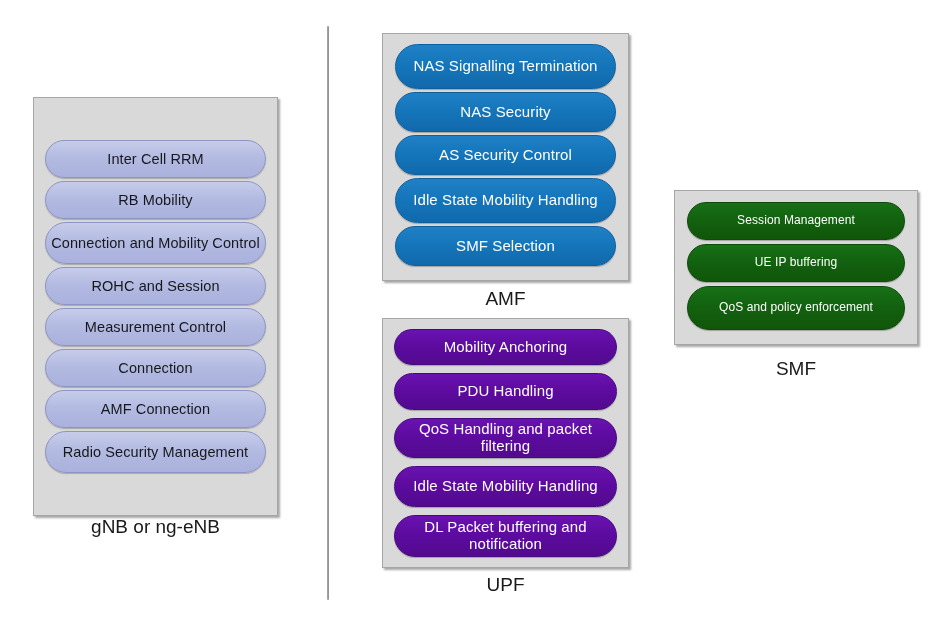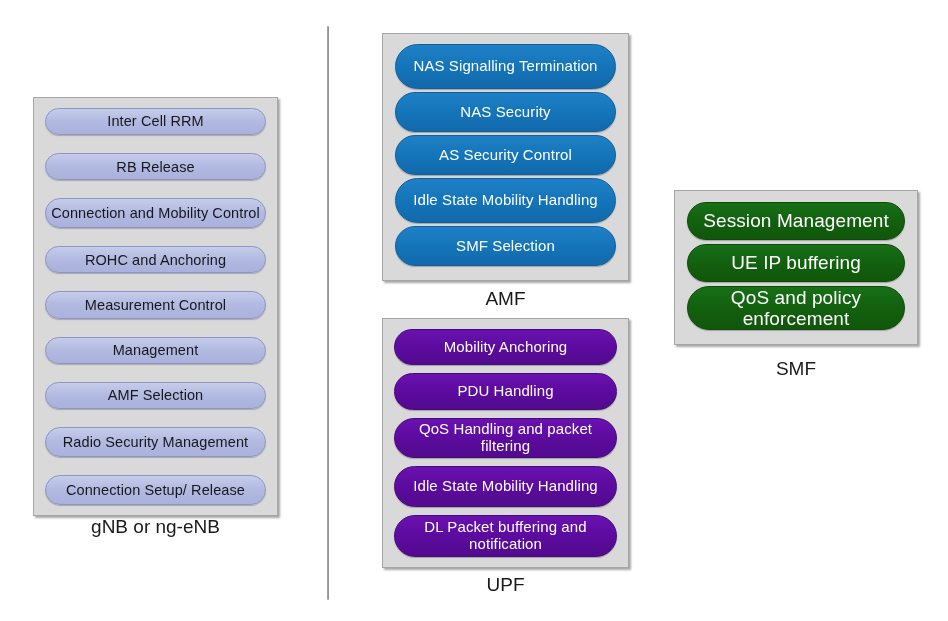--- a/index.html
+++ b/index.html
@@ -66,49 +66,48 @@
     border:1px solid #470a7c;
     color:#ffffff;
     font-size:15px;
     box-shadow:0 1px 1px rgba(0,0,0,0.25);
   }
   
   .pill.green{
     background:linear-gradient(to bottom,#177016 0%,#136210 45%,#105609 100%);
     border:1px solid #0d4a0b;
     color:#ffffff;
-    font-size:19px;
+    font-size:12px;
     box-shadow:0 1px 1px rgba(0,0,0,0.25);
   }
 
   .node-label{
     position:absolute;
     text-align:center;
     font-size:19px;
     color:#1a1a1a;
     white-space:nowrap;
   }
 </style>
 </head>
 <body>
 
 <div class="canvas">
 
   <div class="divider" style="left:327px;top:26px;height:574px;"></div>
 
-  <div class="panel" style="left:33px;top:97px;width:245px;height:419px;padding:10px 11px;gap:18px;justify-content:space-between;">
+  <div class="panel" style="left:33px;top:97px;width:245px;height:419px;padding:10px 11px;gap:3px;justify-content:center;">
     <div class="pill lav" style="width:100%;height:38px;">Inter Cell RRM</div>
-    <div class="pill lav" style="width:100%;height:38px;">RB Release</div>
+    <div class="pill lav" style="width:100%;height:38px;">RB Mobility</div>
     <div class="pill lav" style="width:100%;height:42px;">Connection and Mobility Control</div>
-    <div class="pill lav" style="width:100%;height:38px;">ROHC and Anchoring</div>
+    <div class="pill lav" style="width:100%;height:38px;">ROHC and Session</div>
     <div class="pill lav" style="width:100%;height:38px;">Measurement Control</div>
-    <div class="pill lav" style="width:100%;height:38px;">Management</div>
-    <div class="pill lav" style="width:100%;height:38px;">AMF Selection</div>
+    <div class="pill lav" style="width:100%;height:38px;">Connection</div>
+    <div class="pill lav" style="width:100%;height:38px;">AMF Connection</div>
     <div class="pill lav" style="width:100%;height:42px;">Radio Security Management</div>
-    <div class="pill lav" style="width:100%;height:42px;">Connection Setup/ Release</div>
   </div>
   <div class="node-label" style="left:33px;top:516px;width:245px;">gNB or ng-eNB</div>
 
   <div class="panel" style="left:382px;top:33px;width:247px;height:248px;padding:10px 12px;gap:3px;justify-content:flex-start;">
     <div class="pill blue" style="width:100%;height:45px;">NAS Signalling Termination</div>
     <div class="pill blue" style="width:100%;height:40px;">NAS Security</div>
     <div class="pill blue" style="width:100%;height:40px;">AS Security Control</div>
     <div class="pill blue" style="width:100%;height:45px;">Idle State Mobility Handling</div>
     <div class="pill blue" style="width:100%;height:40px;">SMF Selection</div>
   </div>

